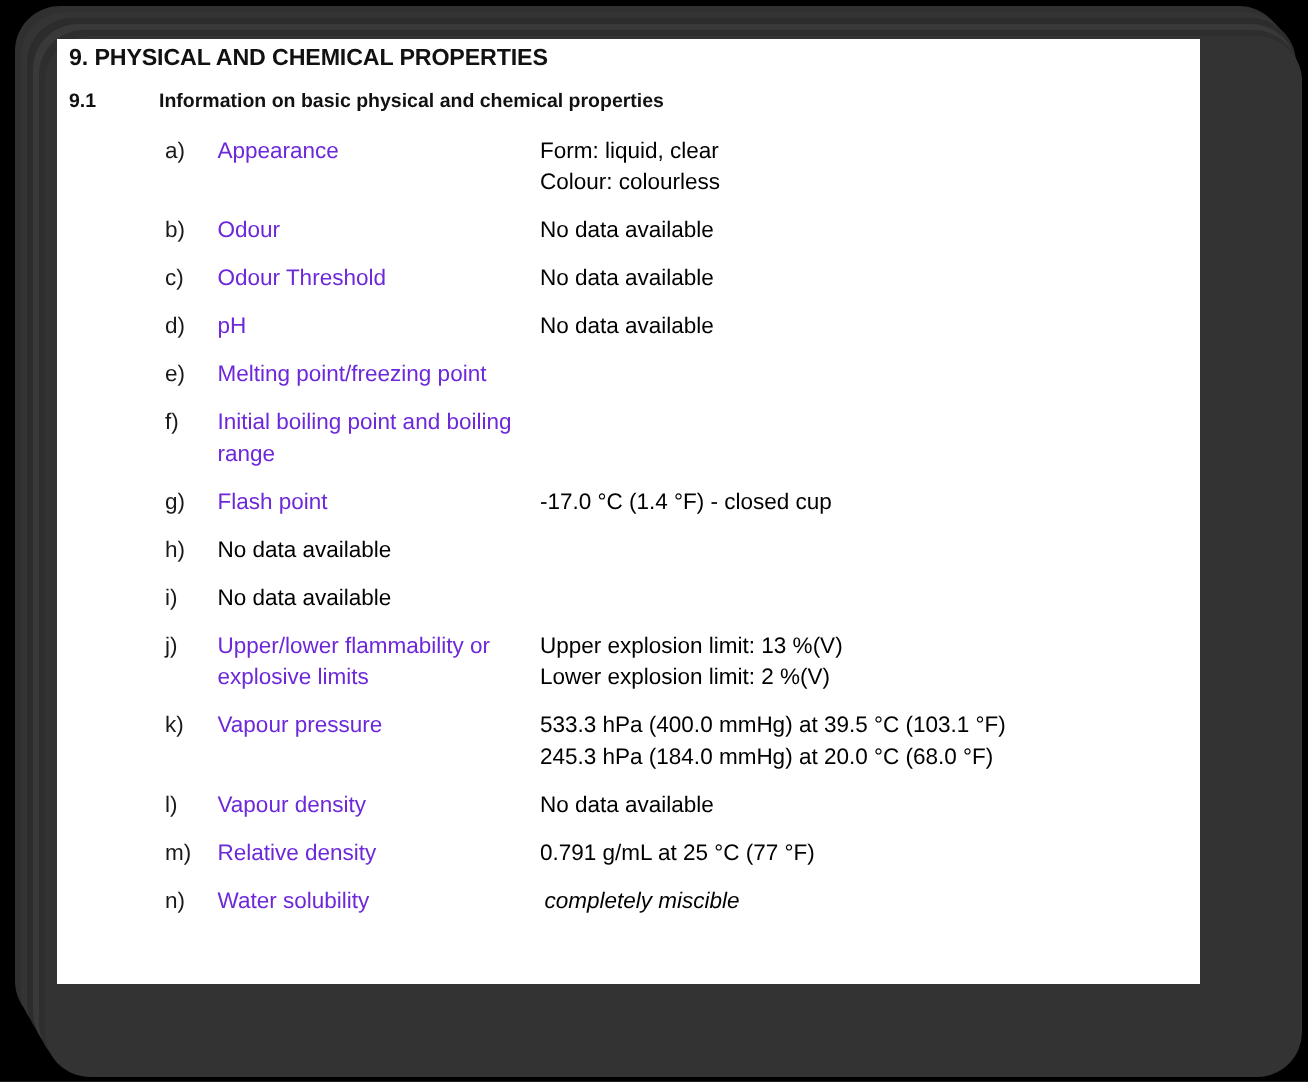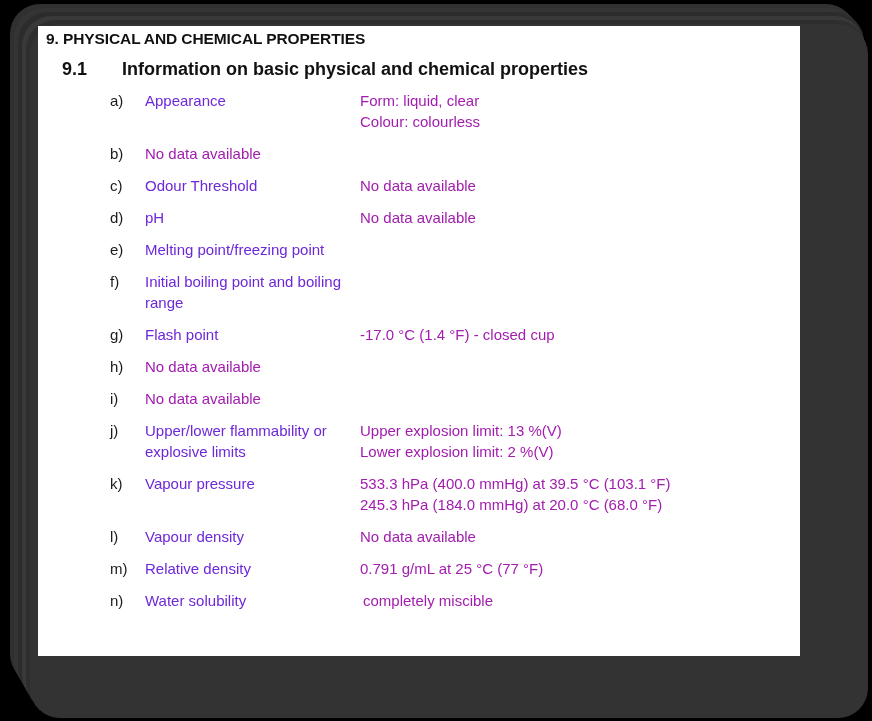--- a/index.html
+++ b/index.html
@@ -52,23 +52,23 @@
     top: 4px;
     font-size: 15.5px;
     font-weight: bold;
     color: #111111;
     letter-spacing: -0.1px;
     white-space: nowrap;
   }
 
   .subsection {
     position: absolute;
-    left: 24px;
+    left: 8px;
     top: 33px;
-    font-size: 18px;
+    font-size: 13px;
     font-weight: bold;
     color: #111111;
     white-space: nowrap;
   }
   .subsection .sub-num {
     display: inline-block;
     width: 60px;
   }
 
   
@@ -95,26 +95,27 @@
   .label {
     width: 215px;
     flex: 0 0 215px;
     font-size: 15px;
     color: #6d28d9;
     line-height: 21px;
   }
   .value {
     flex: 1 1 auto;
     font-size: 15px;
-    color: #a21caf;
+    color: #000000;
     line-height: 21px;
     white-space: pre-line;
   }
   .value.indented {
     padding-left: 3px;
+    font-style: italic;
   }
 </style>
 </head>
 <body>
 
 <div class="frame-stack">
   <div class="layer l1"></div>
   <div class="layer l2"></div>
   <div class="layer l3"></div>
   <div class="layer l4"></div>
@@ -131,20 +132,21 @@
 
     <div class="rows">
         <div class="prop-row">
           <div class="letter">a)</div>
           <div class="label">Appearance</div>
           <div class="value">Form: liquid, clear
 Colour: colourless</div>
         </div>
         <div class="prop-row">
           <div class="letter">b)</div>
+          <div class="label">Odour</div>
           <div class="value">No data available</div>
         </div>
         <div class="prop-row">
           <div class="letter">c)</div>
           <div class="label">Odour Threshold</div>
           <div class="value">No data available</div>
         </div>
         <div class="prop-row">
           <div class="letter">d)</div>
           <div class="label">pH</div>

